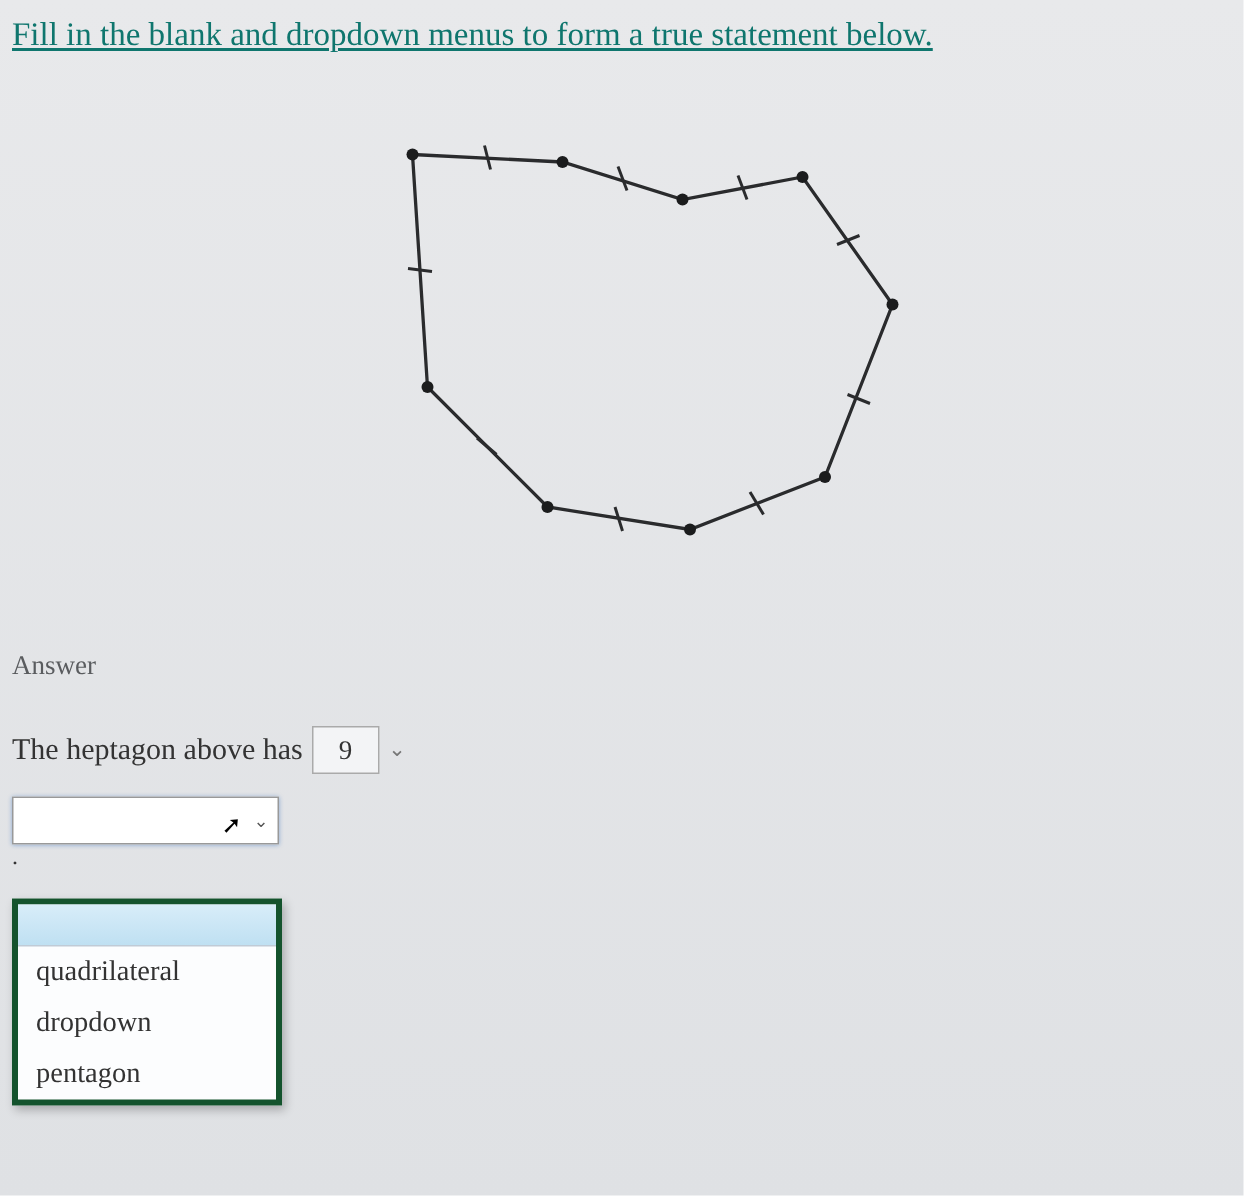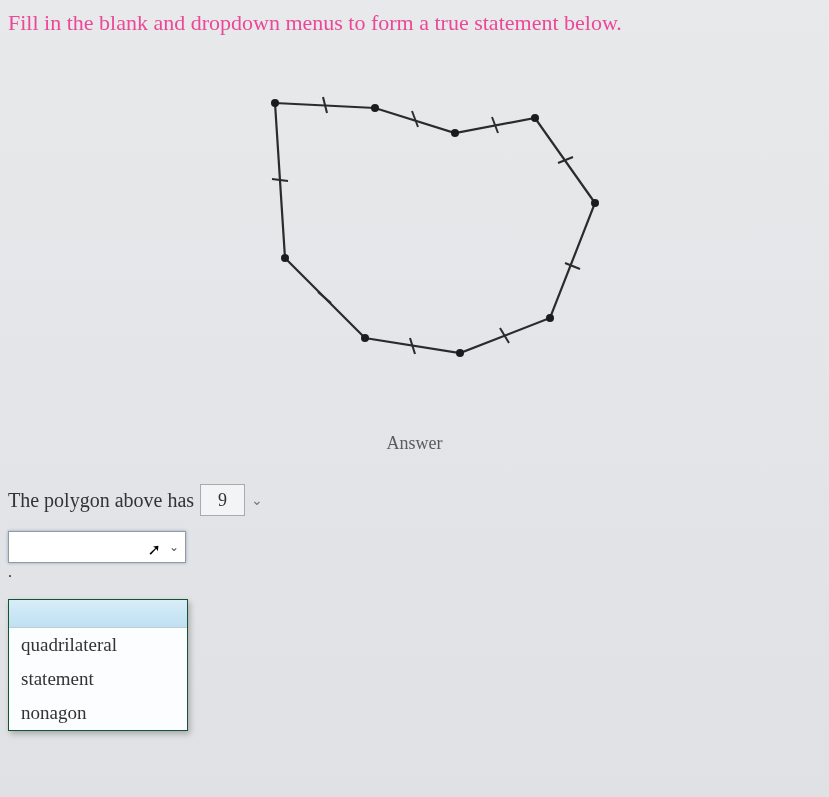--- a/index.html
+++ b/index.html
@@ -8,35 +8,35 @@
       height: 797px;
       background: linear-gradient(180deg, #e8e9eb 0%, #dfe1e4 100%);
       font-family: Georgia, 'Times New Roman', serif;
       color: #333;
       padding: 10px 8px 0 8px;
       position: relative;
       overflow: hidden;
     }
     .instruction {
       font-size: 22px;
-      color: #ec4899;
+      color: #0f766e;
       margin-bottom: 37px;
+      text-decoration: underline;
     }
     .figure {
       display: flex;
       justify-content: center;
       margin: 20px 0 40px 0;
     }
     .answer-label {
       font-size: 18px;
       color: #5a5c5f;
       margin-top: 40px;
       margin-bottom: 30px;
       font-weight: normal;
-      text-align: center;
     }
     .sentence {
       font-size: 20px;
       color: #333;
       display: flex;
       align-items: center;
       flex-wrap: wrap;
       gap: 6px;
       margin-bottom: 15px;
     }
@@ -74,21 +74,21 @@
       position: absolute;
       right: 24px;
       top: 8px;
       font-size: 16px;
       color: #000;
       pointer-events: none;
     }
     .period { margin-left: 0; }
     .options-list {
       width: 180px;
-      border: 1px solid #14532d;
+      border: 4px solid #14532d;
       background: #fcfdfe;
       box-shadow: 2px 3px 6px rgba(0,0,0,0.25);
       margin-top: 18px;
       margin-left: 0;
     }
     .option {
       padding: 6px 12px;
       font-size: 19px;
       color: #333;
       cursor: pointer;
@@ -133,34 +133,34 @@
     <line class="tickstroke" x1="315" y1="255" x2="324" y2="270"></line>
     <line class="tickstroke" x1="225" y1="265" x2="230" y2="281"></line>
     <line class="tickstroke" x1="133" y1="219" x2="146" y2="230"></line>
     <line class="tickstroke" x1="87" y1="106" x2="103" y2="108"></line>
   </svg>
 </div>
 
 <div class="answer-label">Answer</div>
 
 <div class="sentence">
-  <span>The polygon above has</span>
+  <span>The heptagon above has</span>
   <input class="num-input" type="text" value="9" style="">
   <span style="font-size:14px;color:#777;">⌄</span>
 </div>
 
 <div class="dropdown-wrap">
   <div class="dropdown-box">
     <span class="cursor">➚</span>
     <span class="dropdown-arrow">⌄</span>
   </div>
   <span class="period">.</span>
 
   <div class="options-list">
     <div class="option blank-opt"></div>
     <div class="option">quadrilateral</div>
-    <div class="option">statement</div>
-    <div class="option">nonagon</div>
+    <div class="option">dropdown</div>
+    <div class="option">pentagon</div>
   </div>
 </div>
 
 
 
 
 </body></html>

